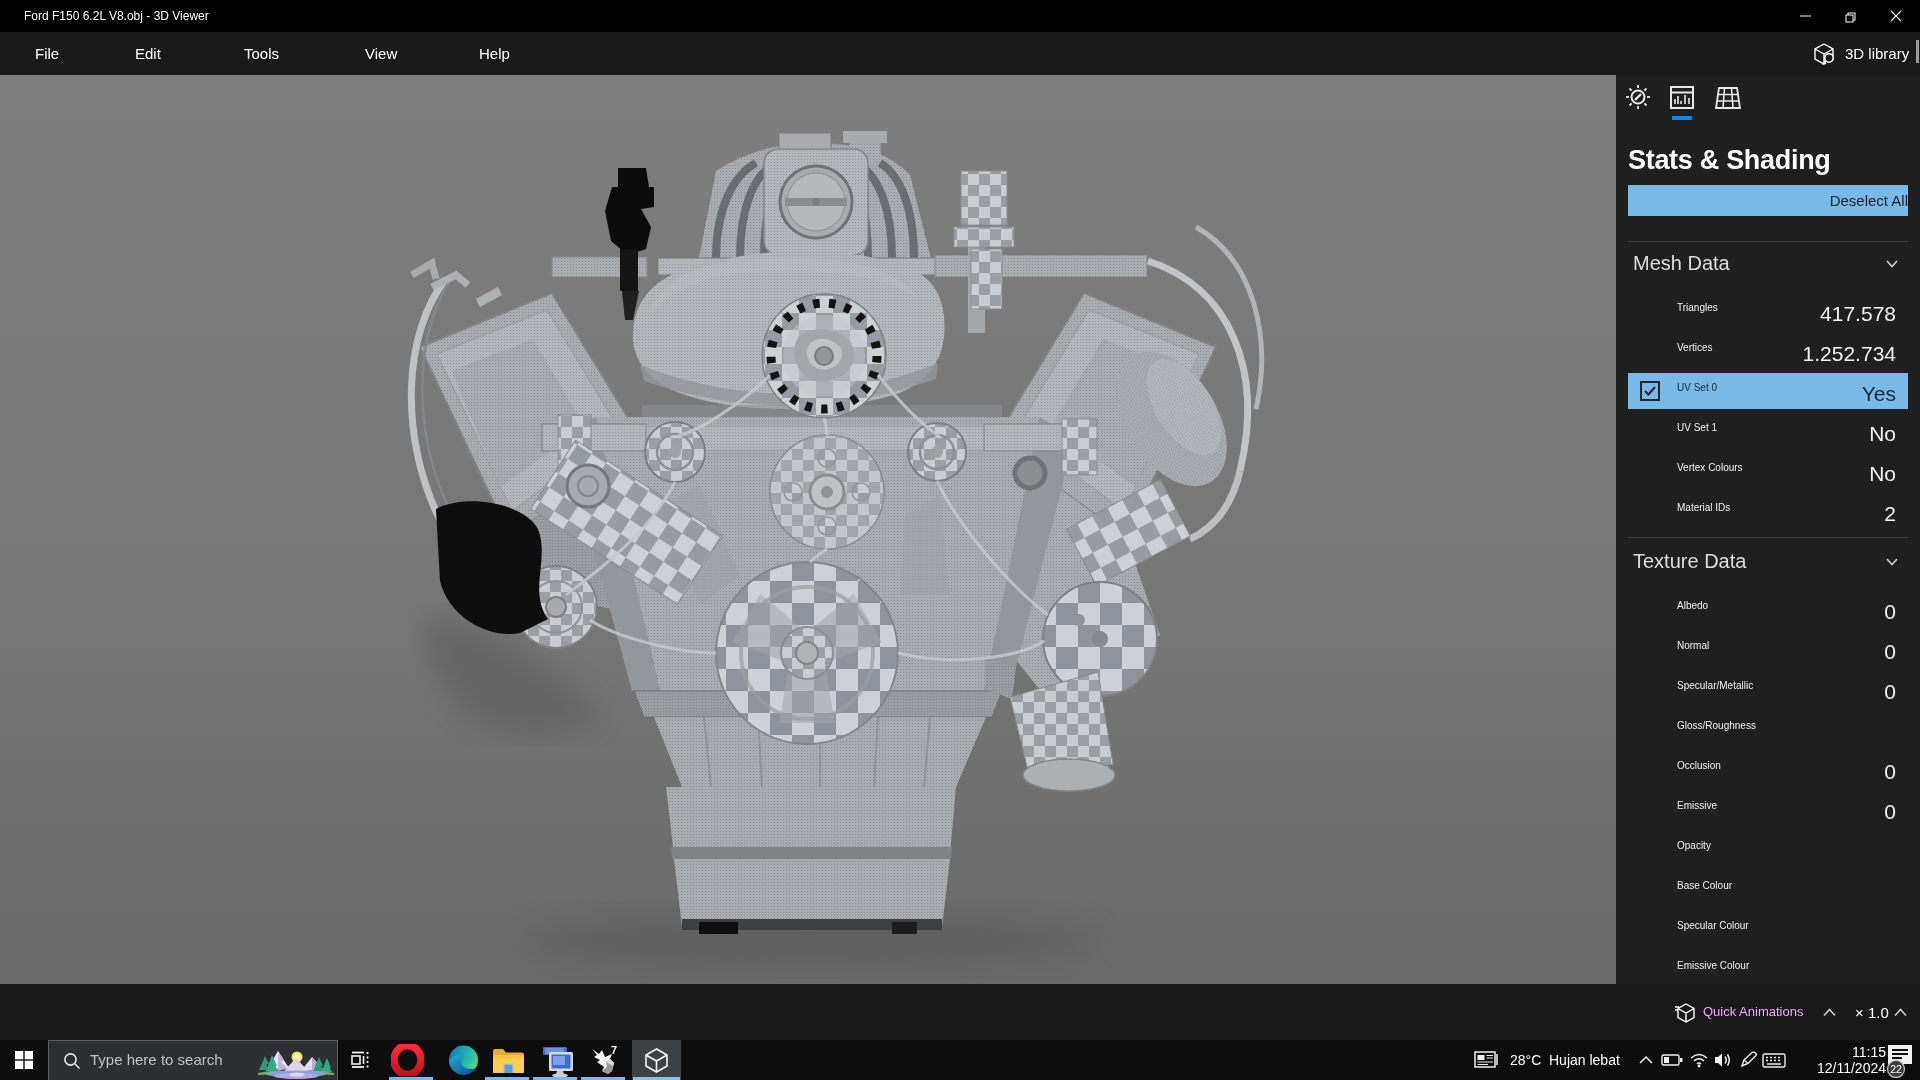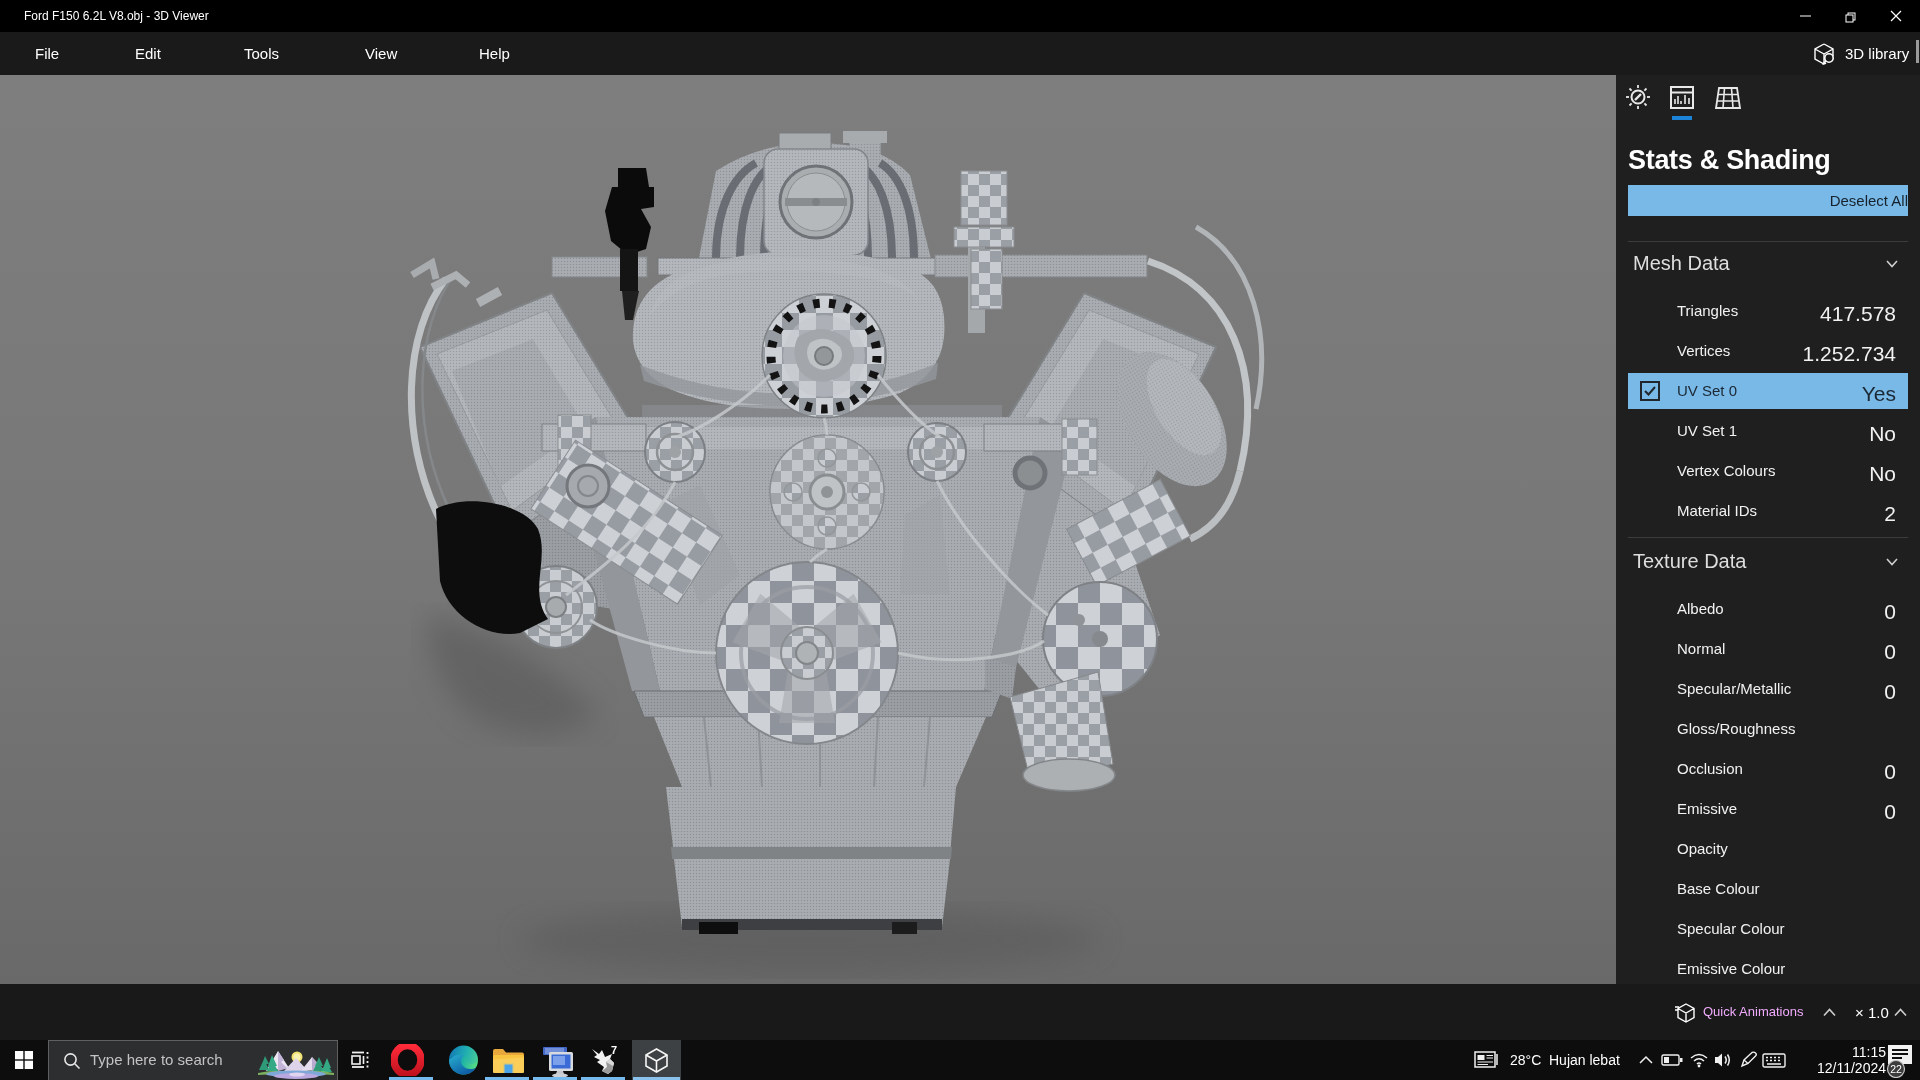--- a/index.html
+++ b/index.html
@@ -6,21 +6,21 @@
   html,body { width:1920px; height:1080px; overflow:hidden; background:#000; font-family:"Liberation Sans", sans-serif; }
   .abs { position:absolute; }
   #titlebar { position:absolute; left:0; top:0; width:1920px; height:32px; background:#000; color:#fff; }
   #titlebar .t { position:absolute; left:24px; top:9px; font-size:12px; color:#fff; }
   #menubar { position:absolute; left:0; top:32px; width:1920px; height:43px; background:#1a1a1a; color:#fff; }
   .menuitem { position:absolute; top:13px; font-size:15px; color:#fff; }
   #viewport { position:absolute; left:0; top:75px; width:1616px; height:909px; }
   #sidebar { position:absolute; left:1616px; top:75px; width:304px; height:909px; background:#1f1f1f; color:#fff; overflow:hidden; }
   #bottombar { position:absolute; left:0; top:984px; width:1920px; height:56px; background:#191919; }
   #taskbar { position:absolute; left:0; top:1040px; width:1920px; height:40px; background:#0d0d0d; }
-  .rowlabel { position:absolute; left:61px; font-size:15px; color:#f2f2f2; }
+  .rowlabel { position:absolute; left:61px; font-size:10px; color:#f2f2f2; }
   .rowval { position:absolute; right:24px; font-size:21px; color:#f2f2f2; text-align:right; }
   .sechead { position:absolute; left:17px; font-size:20px; color:#dedede; }
   .chev { position:absolute; right:22px; width:12px; height:8px; }
 </style>
 </head>
 <body>
 <div id="titlebar">
   <div class="t">Ford F150 6.2L V8.obj - 3D Viewer</div>
   <svg class="abs" style="left:1780px;top:0" width="140" height="32" viewBox="0 0 140 32">
     <line x1="20" y1="16" x2="31" y2="16" stroke="#fff" stroke-width="1"></line>

